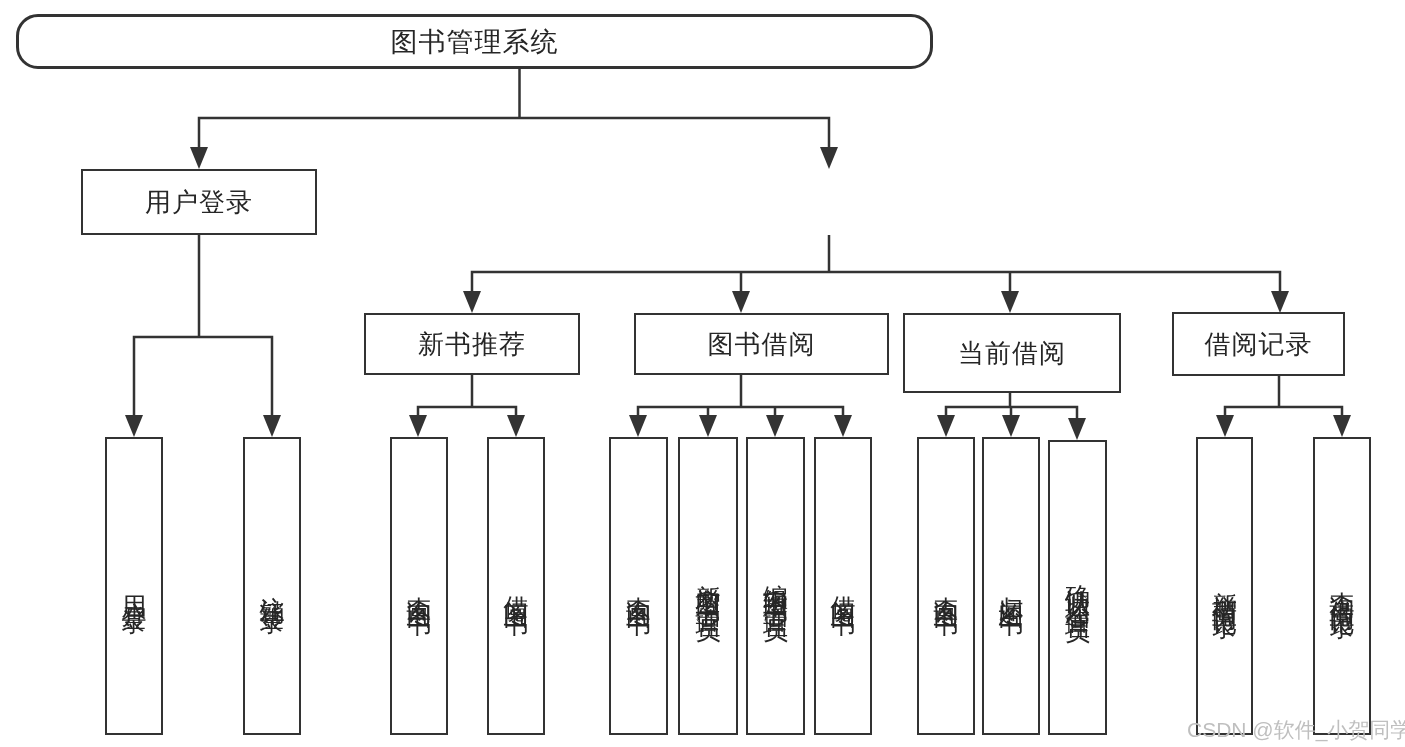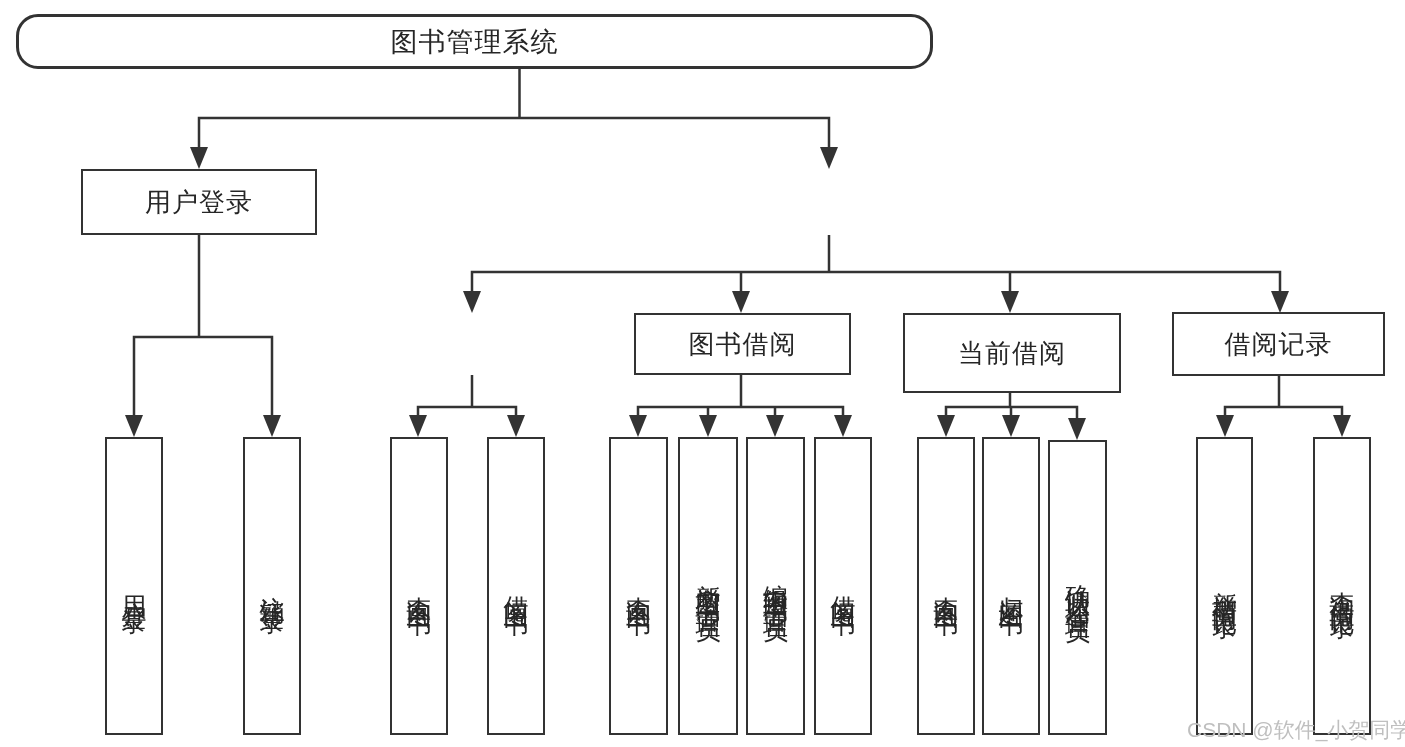--- a/index.html
+++ b/index.html
@@ -116,23 +116,24 @@
       <polygon points="1068,418 1086,418 1077,440"></polygon>
       <polygon points="1216,415 1234,415 1225,437"></polygon>
       <polygon points="1333,415 1351,415 1342,437"></polygon>
     </g>
   </svg>
 
   <div class="node hbox root" style="left:16px; top:14px; width:917px; height:55px;border-radius:22px;">图书管理系统</div>
 
   <div class="node hbox" style="left:81px; top:169px; width:236px; height:66px;">用户登录</div>
 
-  <div class="node hbox" style="left:634px; top:313px; width:217px; height:62px;">图书借阅</div>
+  <div class="node hbox" style="left:364px; top:313px; width:216px; height:62px;">新书推荐</div>
+  <div class="node hbox" style="left:634px; top:313px; width:255px; height:62px;">图书借阅</div>
   <div class="node hbox" style="left:903px; top:313px; width:218px; height:80px;">当前借阅</div>
-  <div class="node hbox" style="left:1172px; top:312px; width:213px; height:64px;">借阅记录</div>
+  <div class="node hbox" style="left:1172px; top:312px; width:173px; height:64px;">借阅记录</div>
 
   <div class="node vbox" style="left:105px; top:437px; width:58px; height:298px;">用户登录</div>
   <div class="node vbox" style="left:243px; top:437px; width:58px; height:298px;">注销登录</div>
 
   <div class="node vbox" style="left:390px; top:437px; width:58px; height:298px;">查询图书</div>
   <div class="node vbox" style="left:487px; top:437px; width:58px; height:298px;">借阅图书</div>
 
   <div class="node vbox" style="left:609px; top:437px; width:59px; height:298px;">查询图书</div>
   <div class="node vbox" style="left:678px; top:437px; width:60px; height:298px;">新增图书（管理员）</div>
   <div class="node vbox" style="left:746px; top:437px; width:59px; height:298px;">编辑图书（管理员）</div>

